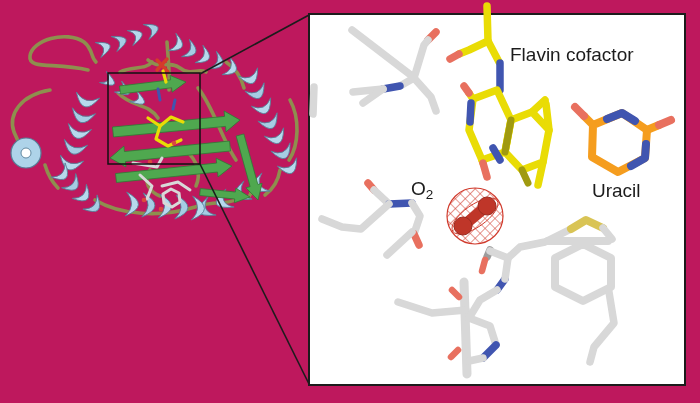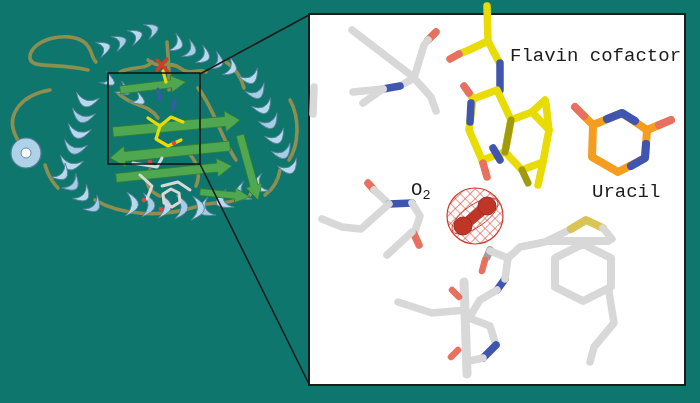--- a/index.html
+++ b/index.html
@@ -1,17 +1,17 @@
 <!DOCTYPE html>
 <html><head>
 <meta charset="utf-8">
 <style>
   html,body{margin:0;padding:0;background:#ffffff;}
-  .figure{position:relative;width:700px;height:403px;background:#0f766e;overflow:hidden;
-          font-family:Liberation Mono, monospace;}
+  .figure{position:relative;width:700px;height:403px;background:#be185d;overflow:hidden;
+          font-family:Liberation Sans, sans-serif;}
   .figure svg{position:absolute;left:0;top:0;}
   text{fill:#1c1c1c;}
 </style>
 </head>
 <body>
 
 <div class="figure">
 <svg width="700" height="403" viewBox="0 0 700 403">
   <defs>
     <pattern id="meshpat" width="7" height="7" patternUnits="userSpaceOnUse" patternTransform="rotate(45 0 0)">

